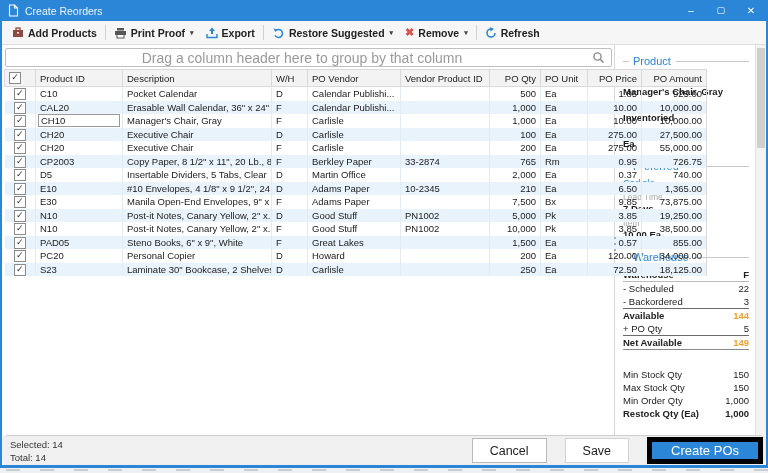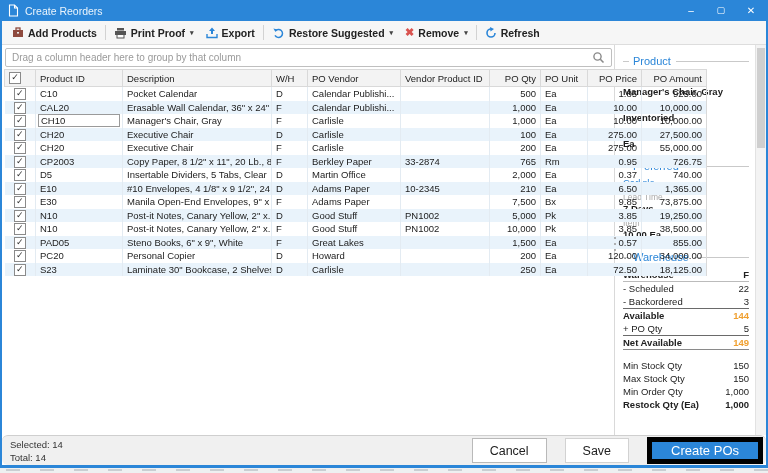--- a/index.html
+++ b/index.html
@@ -16,21 +16,21 @@
   .toolbar{height:23px;background:#f6f6f6;border-bottom:1px solid #ddd;display:flex;align-items:center;padding:0 4px;flex:none;}
   .tb-item{display:flex;align-items:center;gap:4px;padding:2px 6px;font-size:10.5px;font-weight:600;color:#222;white-space:nowrap;}
   .tb-sep{width:1px;height:15px;background:#d2d2d2;margin:0 2px;flex:none;}
   .caret{font-size:7px;color:#444;margin-left:1px;}
   .tb-x{color:#d9534f;font-size:11px;font-weight:700;line-height:1;}
 
   
   .content{flex:1;display:flex;min-height:0;background:#fff;}
   .grid-area{width:613px;flex:none;border-right:1px solid #d9d9d9;position:relative;padding:3px 0 0 2px;box-sizing:border-box;}
   .group-bar{height:17px;margin:0 2px 2px 1px;border:1px solid #bfbfbf;border-radius:2px;background:#fff;display:flex;align-items:center;padding:0 6px;}
-  .group-bar .hint{flex:1;font-size:10px;color:#9a9a9a;white-space:nowrap;overflow:hidden;}
+  .group-bar .hint{flex:1;font-size:14px;color:#9a9a9a;white-space:nowrap;overflow:hidden;text-align:center;}
 
   table.grid{border-collapse:collapse;table-layout:fixed;width:608px;font-size:9.5px;color:#1c1c1c;}
   .grid th{background:#f3f3f3;border:1px solid #d9d9d9;font-weight:400;text-align:left;padding:1px 4px;height:14px;white-space:nowrap;overflow:hidden;color:#222;}
   .grid td{border-right:1px solid #e3ebf2;padding:0 4px;height:13.5px;line-height:13.5px;white-space:nowrap;overflow:hidden;}
   .grid tbody tr:nth-child(even){background:#e9f3fb;}
   .grid th.num,.grid td.num{text-align:right;}
   .col-check{width:22px;text-align:center;}
   .col-product_id{width:78px;}
   .col-description{width:140px;}
   .col-wh{width:27px;}
@@ -52,21 +52,21 @@
   .section-head::after{content:"";flex:1;height:1px;background:#c9c9c9;margin-left:5px;}
   .link{color:#2b86d8;text-decoration:underline;font-size:9.5px;cursor:pointer;display:inline-block;margin-bottom:3px;}
   .lbl{color:#a8a8a8;font-size:8.5px;margin-top:4px;}
   .val{color:#1c1c1c;font-weight:600;font-size:9.5px;margin-top:1px;}
   .sec-gap{height:9px;}
   .stat-row{display:flex;justify-content:space-between;line-height:13px;}
   .stat-row.bold{font-weight:700;}
   .stat-row.orange .stat-val{color:#f0a030;}
   .stat-row.sep-above{border-top:1px solid #6a6a6a;}
   .stat-row.sep-below{border-bottom:1px solid #bbb;}
-  .stat-row.gap-below{margin-bottom:9px;border-bottom:1px solid #8a8a8a;}
+  .stat-row.gap-below{margin-bottom:18px;border-bottom:1px solid #8a8a8a;}
 
   .vscroll{width:10px;flex:none;background:#f3f3f3;border-left:1px solid #e2e2e2;position:relative;}
   .vscroll .thumb{position:absolute;left:1px;right:1px;top:3px;height:100px;background:#cfcfcf;}
 
   
   .footer{height:29px;flex:none;background:#f0f0f0;border-top:1px solid #cfcfcf;display:flex;align-items:center;padding:0 3px 0 8px;border-radius:6px;}
   .counts{display:flex;flex-direction:column;justify-content:center;font-size:9.5px;color:#333;line-height:13px;flex:1;}
   .btn{height:25px;padding:0 17px;background:#fff;border:1px solid #b9b9b9;font-size:12.5px;color:#222;margin-left:18px;display:flex;align-items:center;font-family:"Liberation Sans",sans-serif;}
   .btn.save{border-color:#d2d2d2;}
   .btn.primary{background:#2b86d8;border:5px solid #000000;color:#fff;height:27px;padding:0 19px;font-size:13px;}

